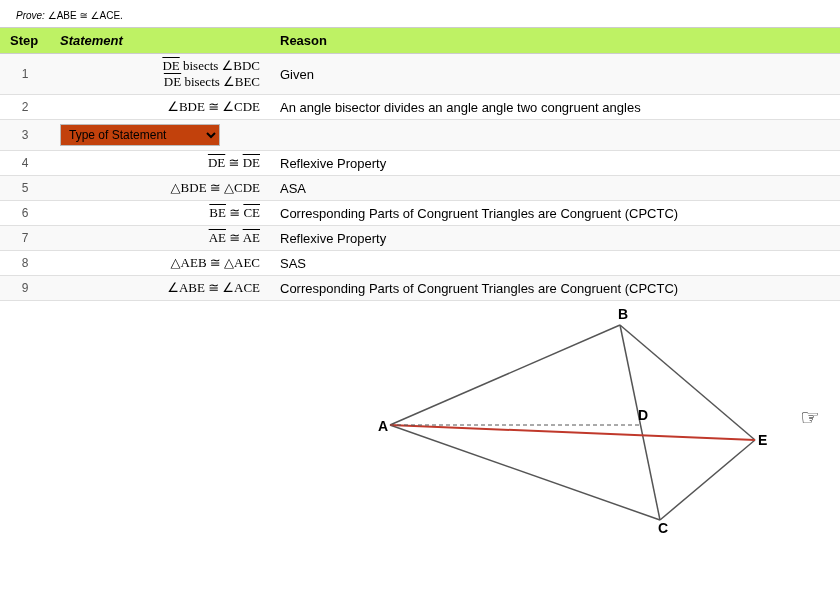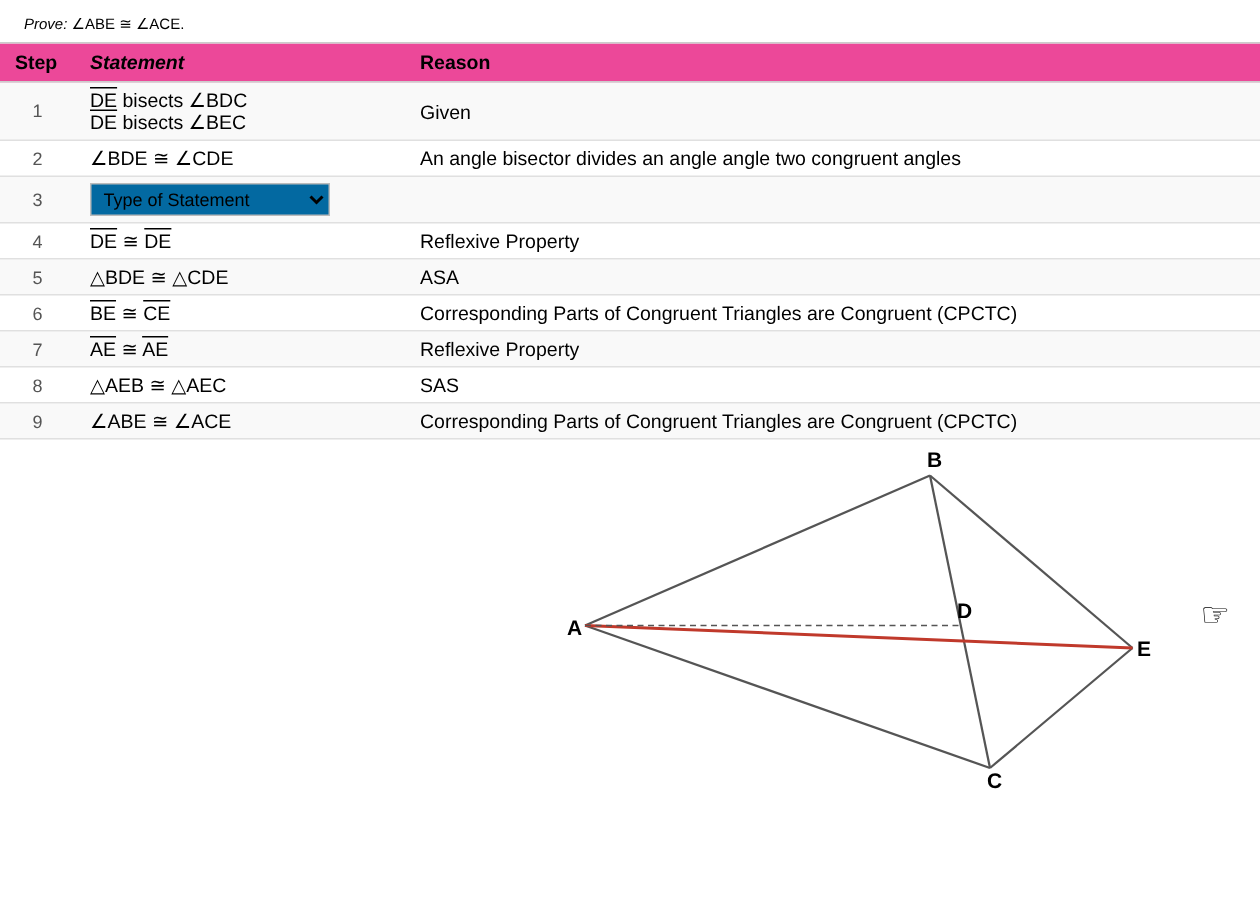--- a/index.html
+++ b/index.html
@@ -22,47 +22,47 @@
       width: 100%;
       border-collapse: collapse;
       border-top: 1px solid #ccc;
     }
     th {
       text-align: left;
       padding: 5px 10px;
       font-weight: bold;
       font-size: 13px;
       border-bottom: 1px solid #ccc;
-      background: #ec4899;
+      background: #bef264;
     }
     th:first-child { width: 50px; }
     th:nth-child(2) { width: 220px; font-style: italic; }
     td {
       padding: 4px 10px;
       border-bottom: 1px solid #e0e0e0;
       vertical-align: middle;
     }
     td:first-child {
       text-align: center;
       color: #555;
       font-size: 12px;
     }
     tr:nth-child(odd) td { background: #f9f9f9; }
     tr:nth-child(even) td { background: #fff; }
     .overline { text-decoration: overline; }
-    .statement-cell { text-align: left; }
+    .statement-cell { text-align: right; font-family: Liberation Serif, serif; }
     .dropdown-cell {
       display: flex;
       align-items: center;
     }
     select {
       font-size: 12px;
       padding: 2px 4px;
       border: 1px solid #bbb;
-      background: #0369a1;
+      background: #c2410c;
       width: 160px;
     }
     .diagram-area {
       position: relative;
       height: 230px;
       margin-top: 4px;
     }
     svg.diagram {
       position: absolute;
       left: 270px;

